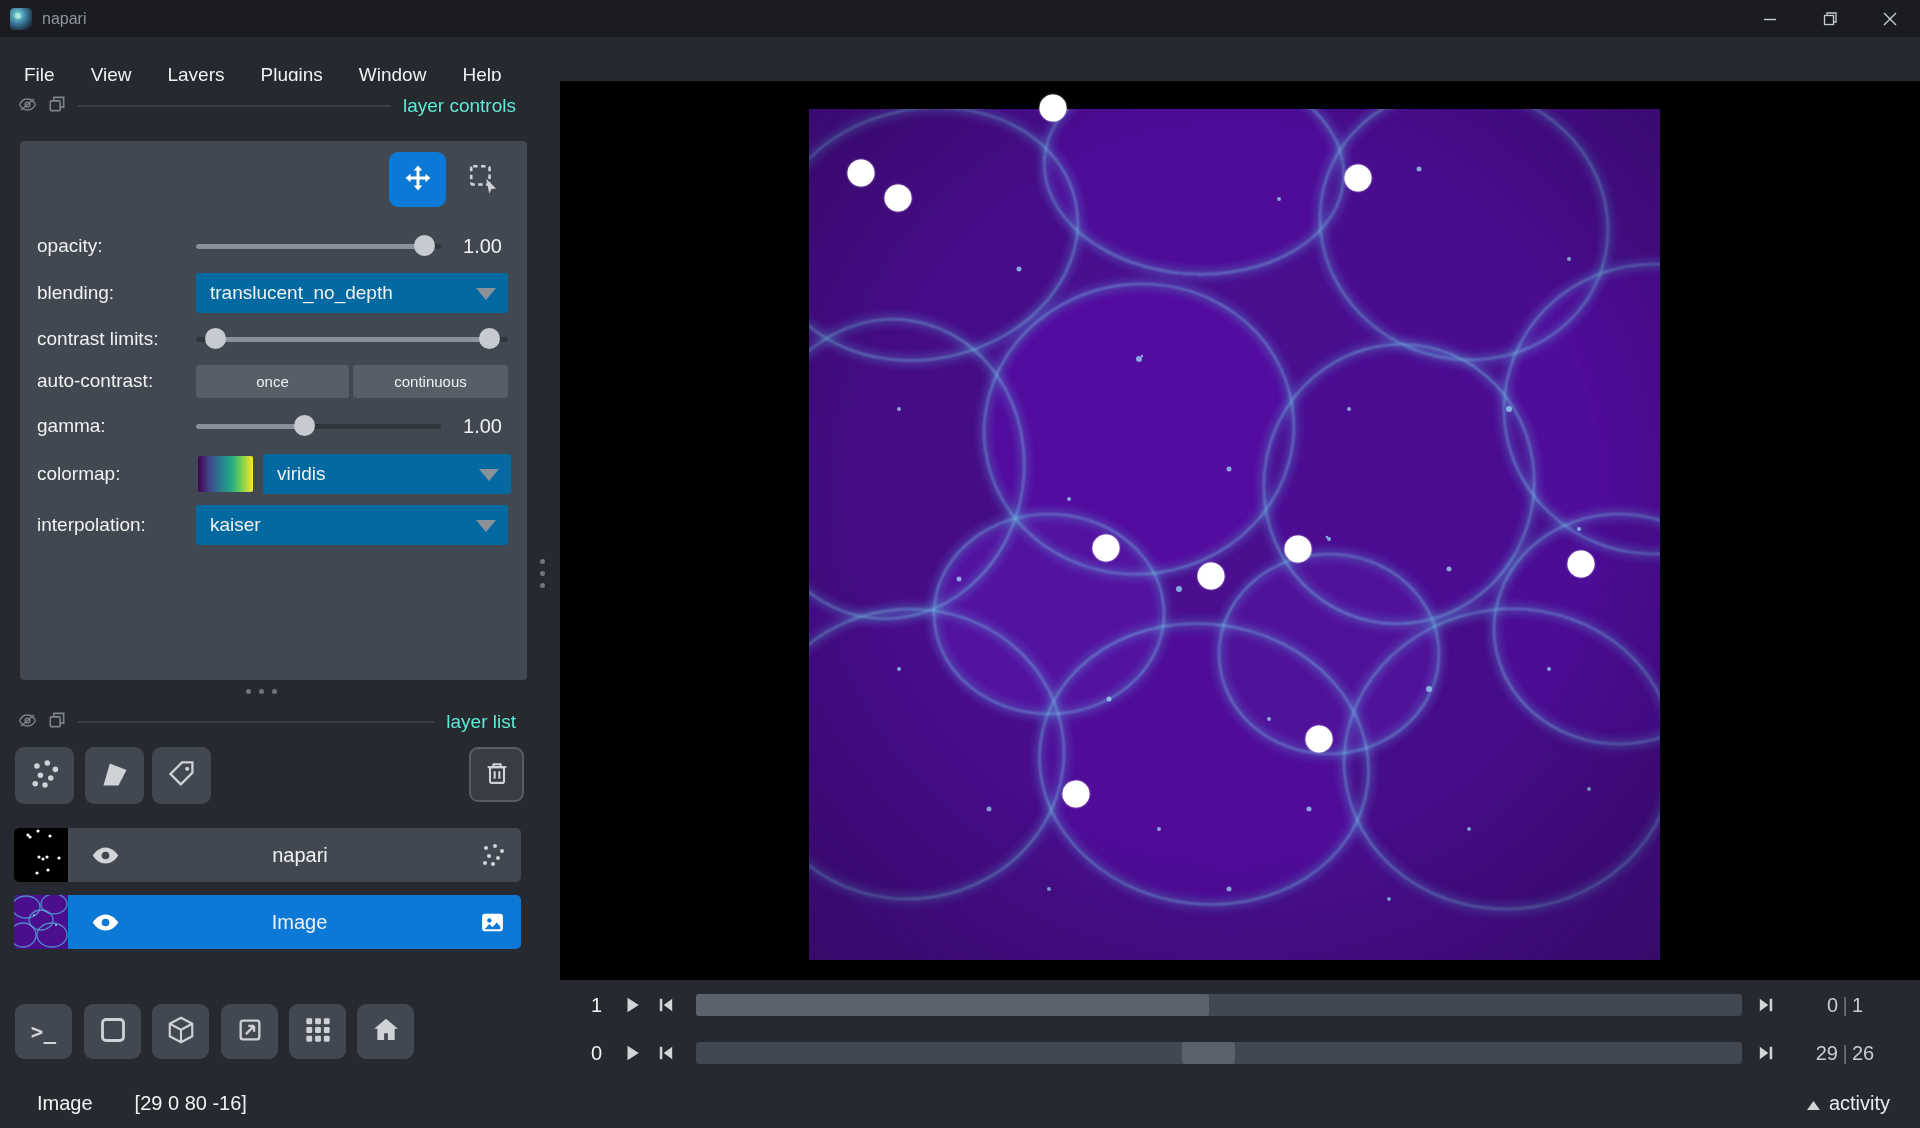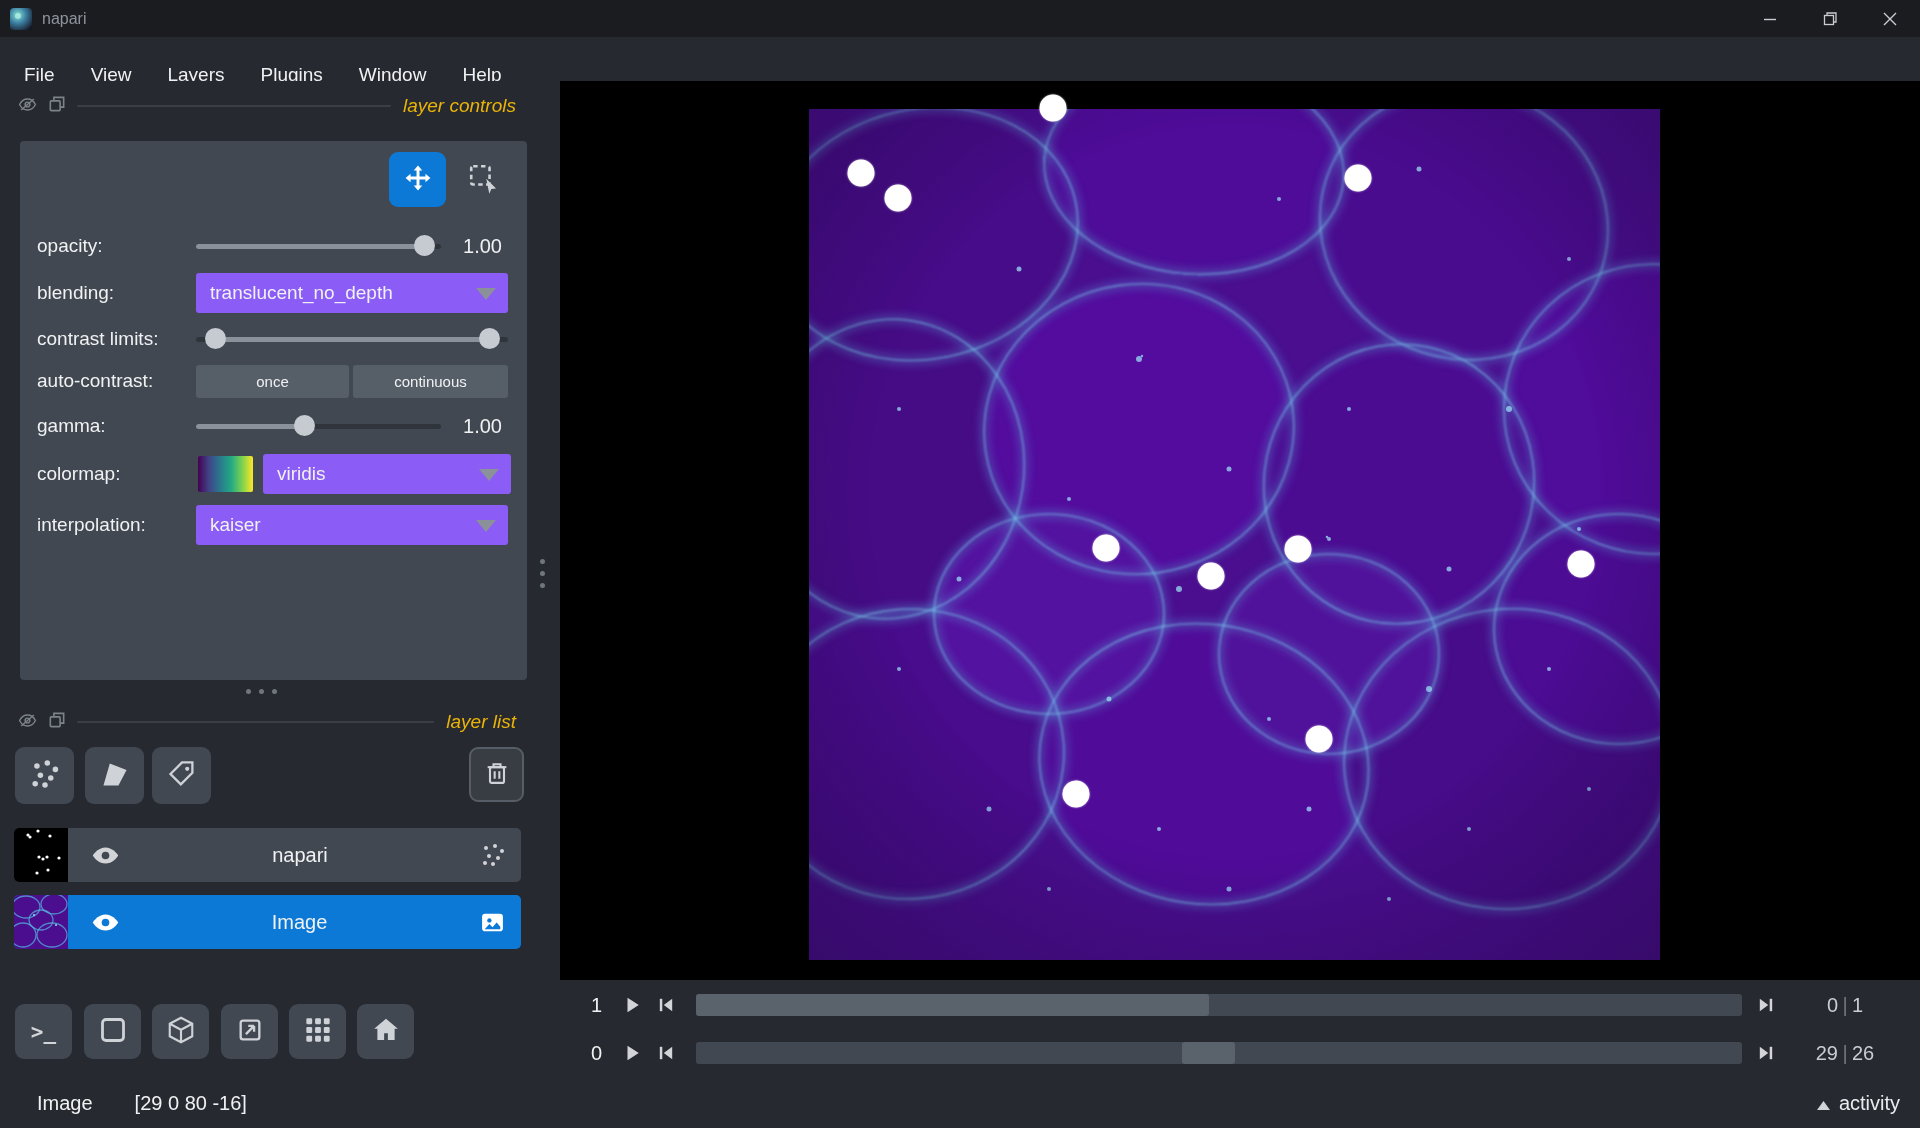--- a/index.html
+++ b/index.html
@@ -26,38 +26,38 @@
     color:#f0f1f2; font-size:19px;margin-top:16px; }
   .menu-item { cursor:default; }
 
   
   .left-panel { position:absolute; top:81px; left:0; width:560px; bottom:0; background:#262930; }
 
   .section-header { position:absolute; left:18px; right:44px; height:26px;
     display:flex; align-items:center; gap:12px; }
   .sh-icons { display:flex; gap:12px; align-items:center; }
   .sh-line { flex:1; height:2px; background:#3a3f46; border-radius:1px; }
-  .sh-title { font-size:19px; color:#eab308;font-style:italic; }
+  .sh-title { font-size:19px; color:#5eead4; }
   .hdr-controls { top:12px; }
   .hdr-list { top:628px; }
 
   .controls-panel { position:absolute; top:60px; left:20px; width:507px; height:539px;
     background:#414851; border-radius:4px; }
   .mode-btn { position:absolute; top:11px; width:57px; height:55px; border-radius:9px;
     border:none; display:flex; align-items:center; justify-content:center; background:transparent; }
   .mode-btn.pan { left:369px; background:#0d79d6; }
   .mode-btn.transform { left:434px; }
 
   .crow { position:absolute; left:0; width:100%; height:36px;padding-left:28px; }
   .crow .clabel { position:absolute; left:17px; top:0; line-height:36px; font-size:19px; color:#f0f1f2; }
   .r-opacity { top:87px; } .r-blending { top:134px; } .r-contrast { top:180px; }
   .r-auto { top:222px; } .r-gamma { top:267px; } .r-colormap { top:315px; } .r-interp { top:366px; }
 
   .dropdown { position:absolute; left:176px; top:-2px; width:312px; height:40px;
-    background:#8b5cf6; border-radius:3px; display:flex; align-items:center;
+    background:#0369a1; border-radius:3px; display:flex; align-items:center;
     padding-left:14px; font-size:19px; color:#f0f1f2; cursor:pointer; }
   .dd-chev { position:absolute; right:12px; top:15px; width:0; height:0;
     border-left:10px solid transparent; border-right:10px solid transparent;
     border-top:12px solid #8b9199; }
   .dd-colormap { left:243px; width:248px; }
 
   .swatch { position:absolute; left:178px; top:0; width:55px; height:36px; border-radius:2px;
     background:linear-gradient(90deg,#440154,#414487,#2a788e,#22a884,#7ad151,#fde725); }
 
   .slider { position:absolute; left:176px; top:0; width:245px; height:36px; cursor:pointer; }
@@ -121,21 +121,21 @@
     margin:0 10px; cursor:pointer; }
   .dchunk { position:absolute; top:0; height:22px; background:#5a626c; border-radius:3px; }
   .dnums { display:grid; grid-template-columns:46px 14px 46px; font-size:20px; color:#c9cdd2; margin-left:6px; }
   .dnums .cur { text-align:right; } .dnums .sep { text-align:center; color:#70767e; } .dnums .tot { text-align:left; }
 
   
   .statusbar { position:absolute; left:0; top:1078px; width:100%; height:50px; background:#262930;
     display:flex; align-items:center; color:#f0f1f2; font-size:20px; }
   .sb-name { margin-left:37px; }
   .sb-coords { margin-left:42px; }
-  .sb-activity { margin-left:auto; margin-right:20px; display:flex; align-items:center; gap:9px;
+  .sb-activity { margin-left:auto; margin-right:30px; display:flex; align-items:center; gap:9px;
     background:none; border:none; color:#e9ebee; font-size:20px; }
 </style>
 </head>
 <body>
 
 <div class="app">
 
   <div class="titlebar">
     <span class="tb-logo">
       <svg width="22" height="22" viewBox="0 0 22 22">

